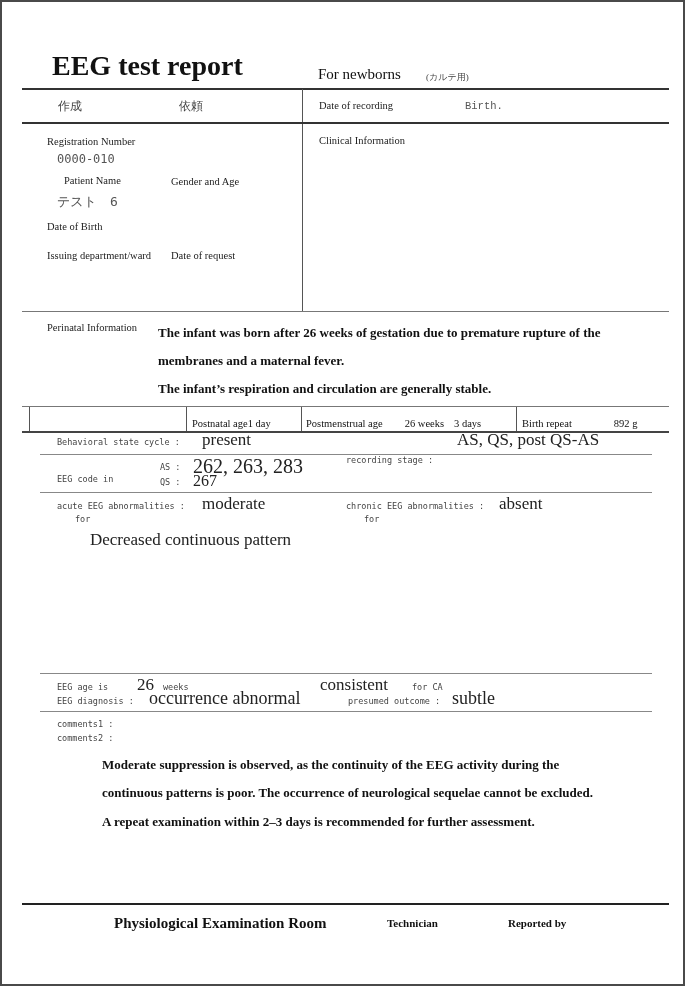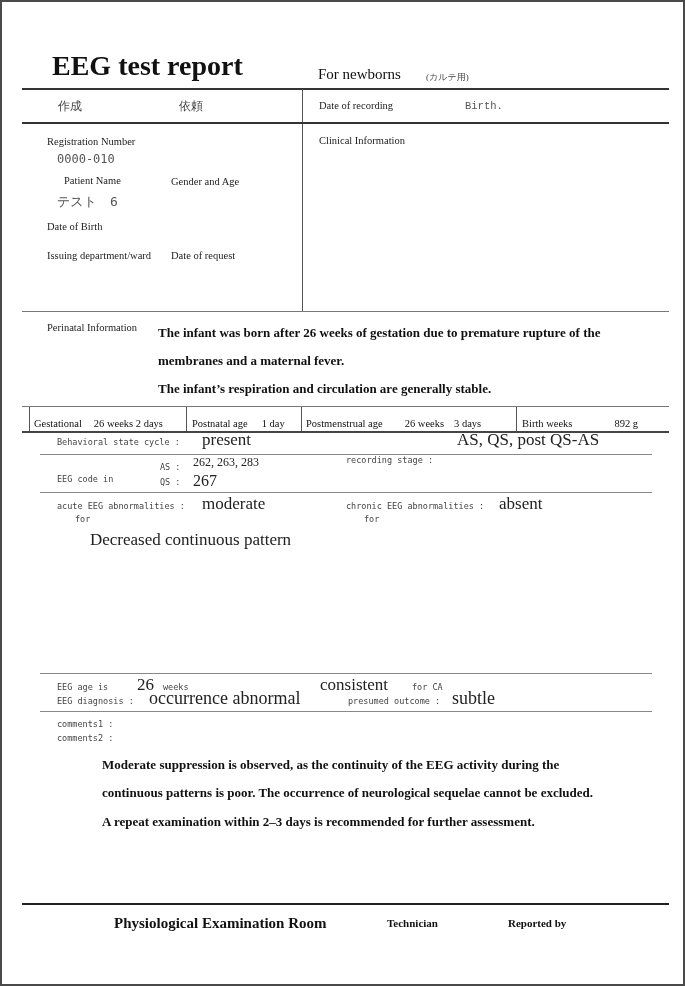--- a/index.html
+++ b/index.html
@@ -51,51 +51,47 @@
 <div class="abs lbl" style="left:319px; top:135px;">Clinical Information</div>
 <div class="hr" style="left:22px; top:311px; width:647px; height:1px; background:#777;"></div>
 
 <div class="abs lbl" style="left:47px; top:322px;">Perinatal Information</div>
 <div class="abs bold-para" style="left:158px; top:319px;">The infant was born after 26 weeks of gestation due to premature rupture of the</div>
 <div class="abs bold-para" style="left:158px; top:347px;">membranes and a maternal fever.</div>
 <div class="abs bold-para" style="left:158px; top:375px;">The infant’s respiration and circulation are generally stable.</div>
 
 <div style="position:absolute; left:22px; top:406px; width:647px; height:24px; border-top:1px solid #777; border-bottom:2px solid #444;">
   <div class="vr" style="left:7px; top:0; height:24px;"></div>
-  <div class="cell" style="left:12px;">
-    <span>Gestational</span>
-    <span style="margin-left:12px;">26 weeks 2 days</span>
-  </div>
   <div class="vr" style="left:164px; top:0; height:24px;"></div>
   <div class="cell" style="left:170px;">
     <span>Postnatal age</span>
-    <span style="margin-left:14px;font-family:Liberation Serif, serif;">1 day</span>
+    <span style="margin-left:0;font-family:Liberation Serif, serif;">1 day</span>
   </div>
   <div class="vr" style="left:279px; top:0; height:24px;"></div>
   <div class="cell" style="left:284px;">
     <span>Postmenstrual age</span>
     <span style="margin-left:22px;">26 weeks</span>
     <span style="margin-left:10px;">3 days</span>
   </div>
   <div class="vr" style="left:494px; top:0; height:24px;"></div>
   <div class="cell" style="left:500px;">
-    <span>Birth weeks</span>
+    <span>Birth repeat</span>
     <span style="margin-left:42px;">892 g</span>
   </div>
 </div>
 
 <div class="abs mono-lbl" style="left:57px; top:437px;">Behavioral state cycle  :</div>
 <div class="abs big" style="left:202px; top:430px;">present</div>
 <div class="abs mono-lbl" style="left:346px; top:455px;">recording stage  :</div>
 <div class="abs big" style="left:457px; top:430px;">AS,  QS,  post QS-AS</div>
 <div class="hr" style="left:40px; top:454px; width:612px; height:1px; background:#888;"></div>
 
 <div class="abs mono-lbl" style="left:57px; top:462px;margin-top:12px;">EEG code in</div>
 <div class="abs mono-lbl" style="left:160px; top:462px;">AS  :</div>
-<div class="abs big" style="left:193px; top:455px; font-size:12px;">262,  263,  283</div>
+<div class="abs big" style="left:193px; top:455px; font-size:20px;">262,  263,  283</div>
 <div class="abs mono-lbl" style="left:160px; top:477px;">QS  :</div>
 <div class="abs big" style="left:193px; top:472px; font-size:16px;">267</div>
 <div class="hr" style="left:40px; top:492px; width:612px; height:1px; background:#888;"></div>
 
 <div class="abs mono-lbl" style="left:57px; top:501px;">acute EEG abnormalities  :</div>
 <div class="abs mono-lbl" style="left:75px; top:514px;">for</div>
 <div class="abs big" style="left:202px; top:494px;">moderate</div>
 <div class="abs mono-lbl" style="left:346px; top:501px;">chronic EEG abnormalities  :</div>
 <div class="abs mono-lbl" style="left:364px; top:514px;">for</div>
 <div class="abs big" style="left:499px; top:494px;">absent</div>

